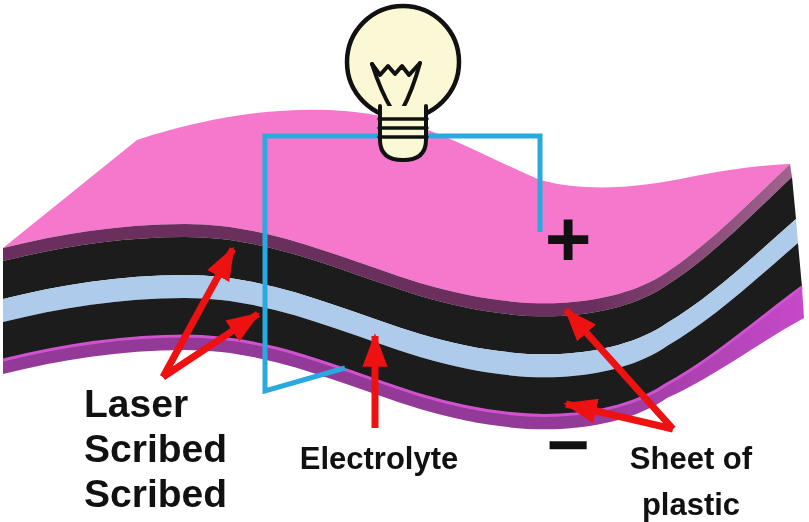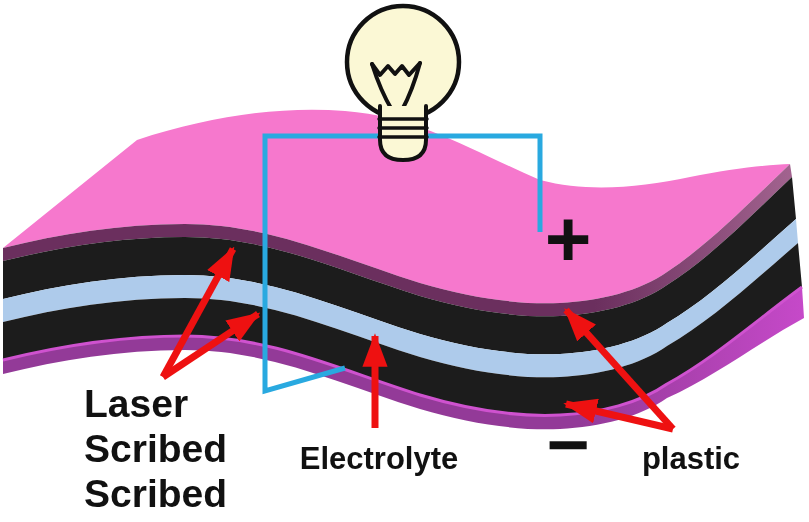--- a/index.html
+++ b/index.html
@@ -154,16 +154,17 @@
     <div>Laser</div>
     <div>Scribed</div>
     <div>Scribed</div>
   </div>
 
   <div class="label" id="separator-label">
     <div>Electrolyte</div>
   </div>
 
   <div class="label" id="sheet-label">
+    <div>Sheet of</div>
     <div>plastic</div>
   </div>
 
 </div>
 
 </body></html>

